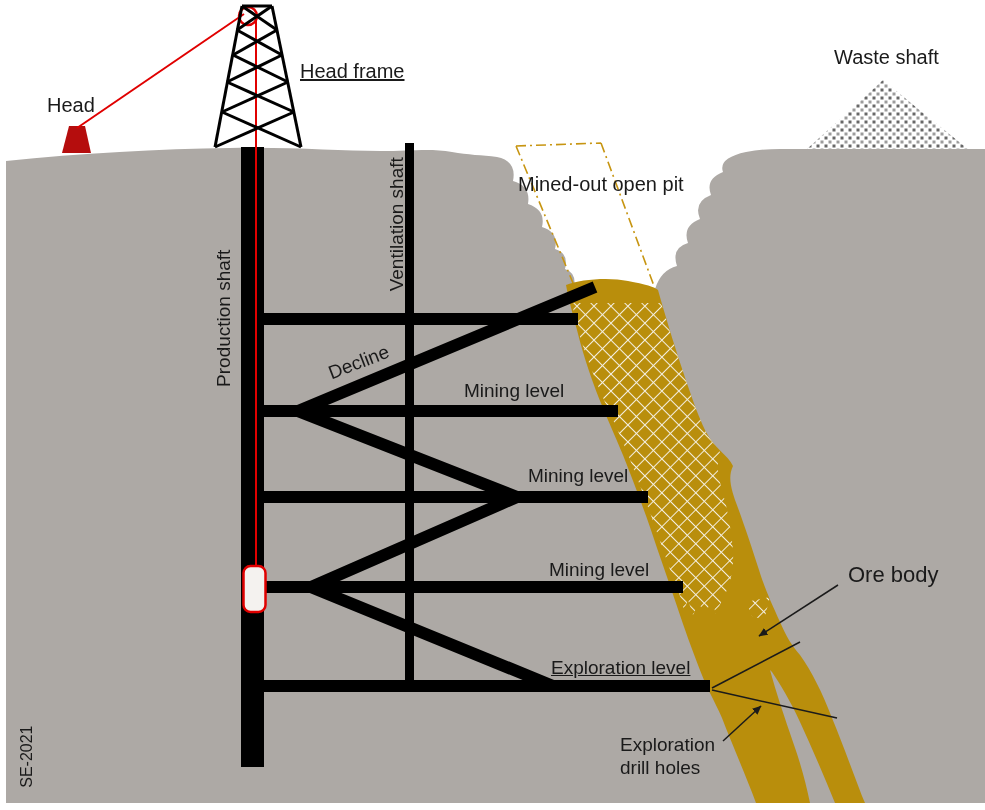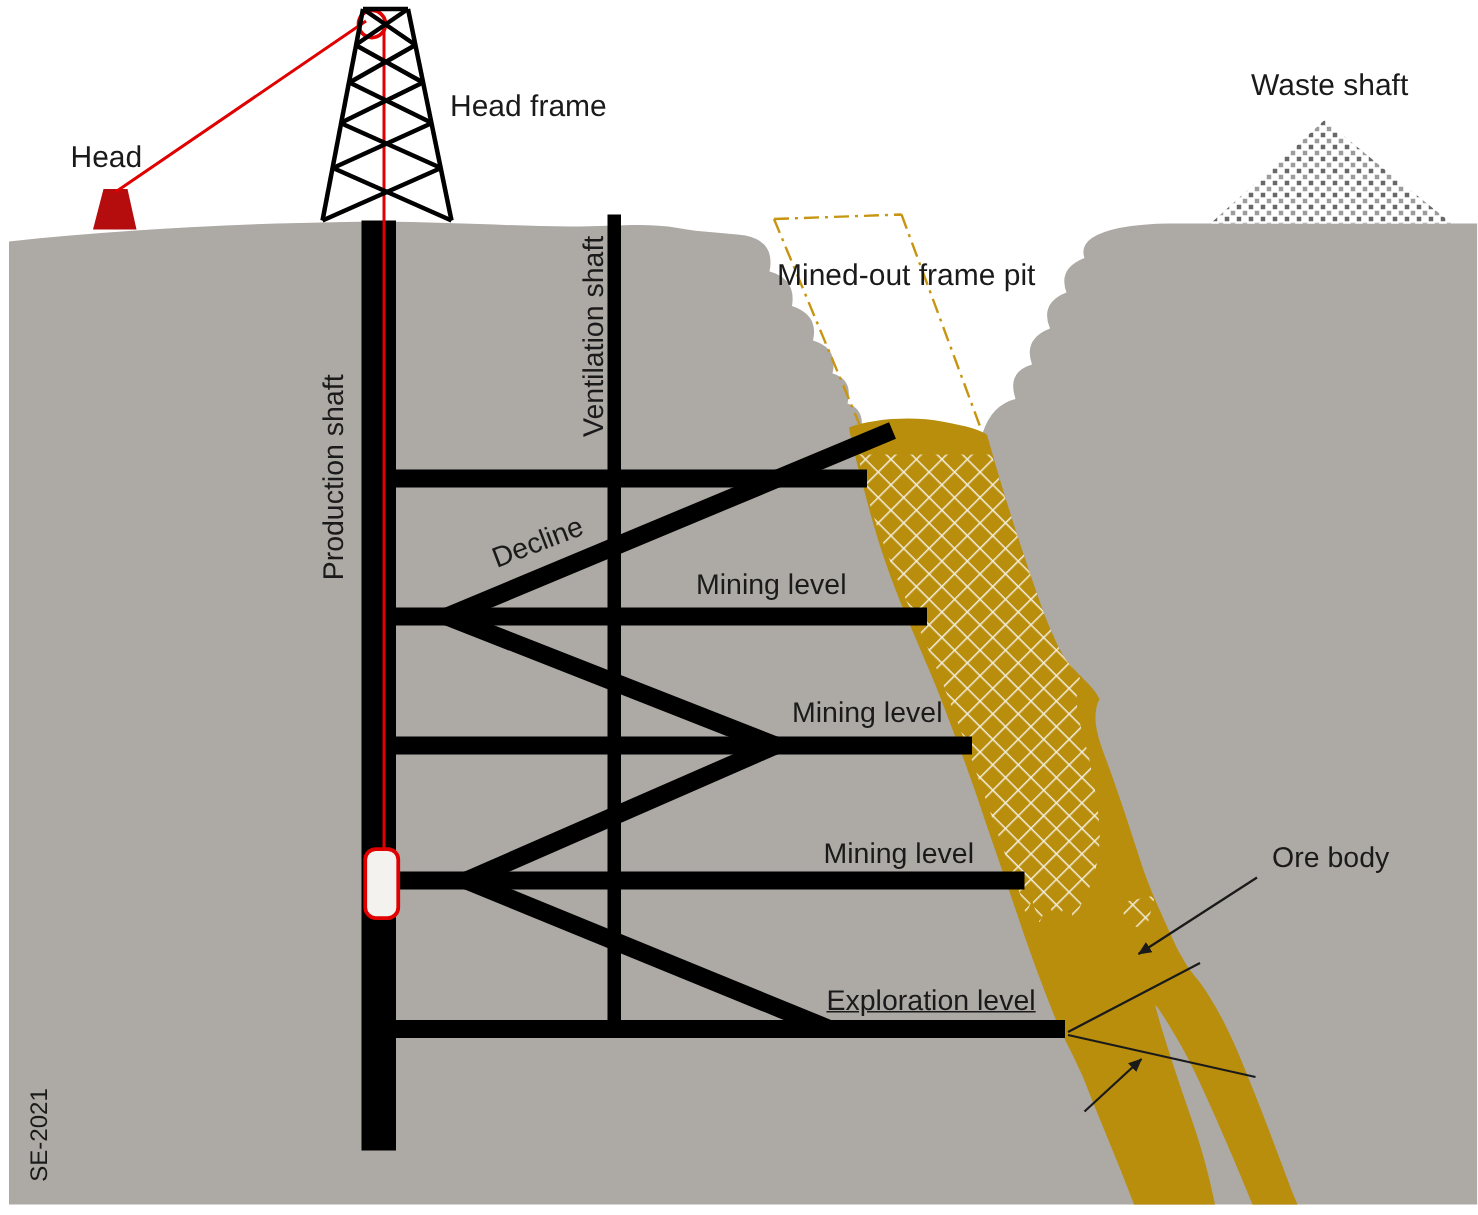--- a/index.html
+++ b/index.html
@@ -7,21 +7,21 @@
     position:relative;width:985px;height:810px;overflow:hidden;
     font-family:"Liberation Sans","DejaVu Sans",sans-serif;
     color:#1a1a1a;background:#ffffff;
   }
   #art{position:absolute;left:0;top:0;}
   .lbl{position:absolute;white-space:nowrap;line-height:1.08;font-size:19px;}
   .lbl20{font-size:20px;}
   .rot90{transform:rotate(-90deg);transform-origin:center center;text-align:center;}
   .multiline span{display:block;}
   #decline-label{transform:rotate(-21deg);transform-origin:center center;}
-  #orebody-label{font-size:19px;}
+  #orebody-label{font-size:22px;}
   #watermark-label{font-size:16px;}
 </style>
 </head>
 <body>
 
 <div id="stage">
 
   <svg id="art" width="985" height="810" viewBox="0 0 985 810">
     <defs>
       <pattern id="hatch" width="12" height="12" patternUnits="userSpaceOnUse" patternTransform="rotate(45)">
@@ -118,37 +118,41 @@
 
     <line x1="712" y1="688" x2="800" y2="642" stroke="#1a1a1a" stroke-width="1.5"></line>
     <line x1="712" y1="690" x2="837" y2="718" stroke="#1a1a1a" stroke-width="1.5"></line>
 
     <line x1="838" y1="585" x2="759" y2="636" stroke="#1a1a1a" stroke-width="1.5" marker-end="url(#arw)"></line>
     <line x1="723" y1="741" x2="761" y2="706" stroke="#1a1a1a" stroke-width="1.5" marker-end="url(#arw)"></line>
   </svg>
 
   <div class="lbl lbl20" style="left:47px;top:95px;">Head</div>
 
-  <div class="lbl lbl20" style="left:300px;top:61px;">Head frame</div>
+  <div class="lbl lbl20" style="left:300px;top:61px;text-decoration:underline;">Head frame</div>
 
   <div class="lbl rot90" style="left:143px;top:308px;width:162px;">Production shaft</div>
 
   <div class="lbl rot90" style="left:323px;top:214px;width:148px;">Ventilation shaft</div>
 
   <div class="lbl" id="decline-label" style="left:327px;top:351px;width:72px;">Decline</div>
 
   <div class="lbl" style="left:464px;top:381px;">Mining level</div>
   <div class="lbl" style="left:528px;top:466px;">Mining level</div>
   <div class="lbl" style="left:549px;top:560px;">Mining level</div>
 
   <div class="lbl" style="left:551px;top:658px;text-decoration:underline;">Exploration level</div>
 
-  <div class="lbl lbl20" style="left:518px;top:174px;">Mined-out frame pit</div>
+  <div class="lbl lbl20" style="left:518px;top:174px;">Mined-out open pit</div>
 
   <div class="lbl lbl20" style="left:834px;top:47px;">Waste shaft</div>
 
 
   <div class="lbl" id="orebody-label" style="left:848px;top:563px;">Ore body</div>
 
+  <div class="lbl multiline" style="left:620px;top:733px;line-height:23px;">
+    <span>Exploration</span>
+    <span>drill holes</span>
+  </div>
 
   <div class="lbl rot90" id="watermark-label" style="left:-11px;top:748px;width:76px;">SE-2021</div>
 
 </div>
 
 </body></html>

